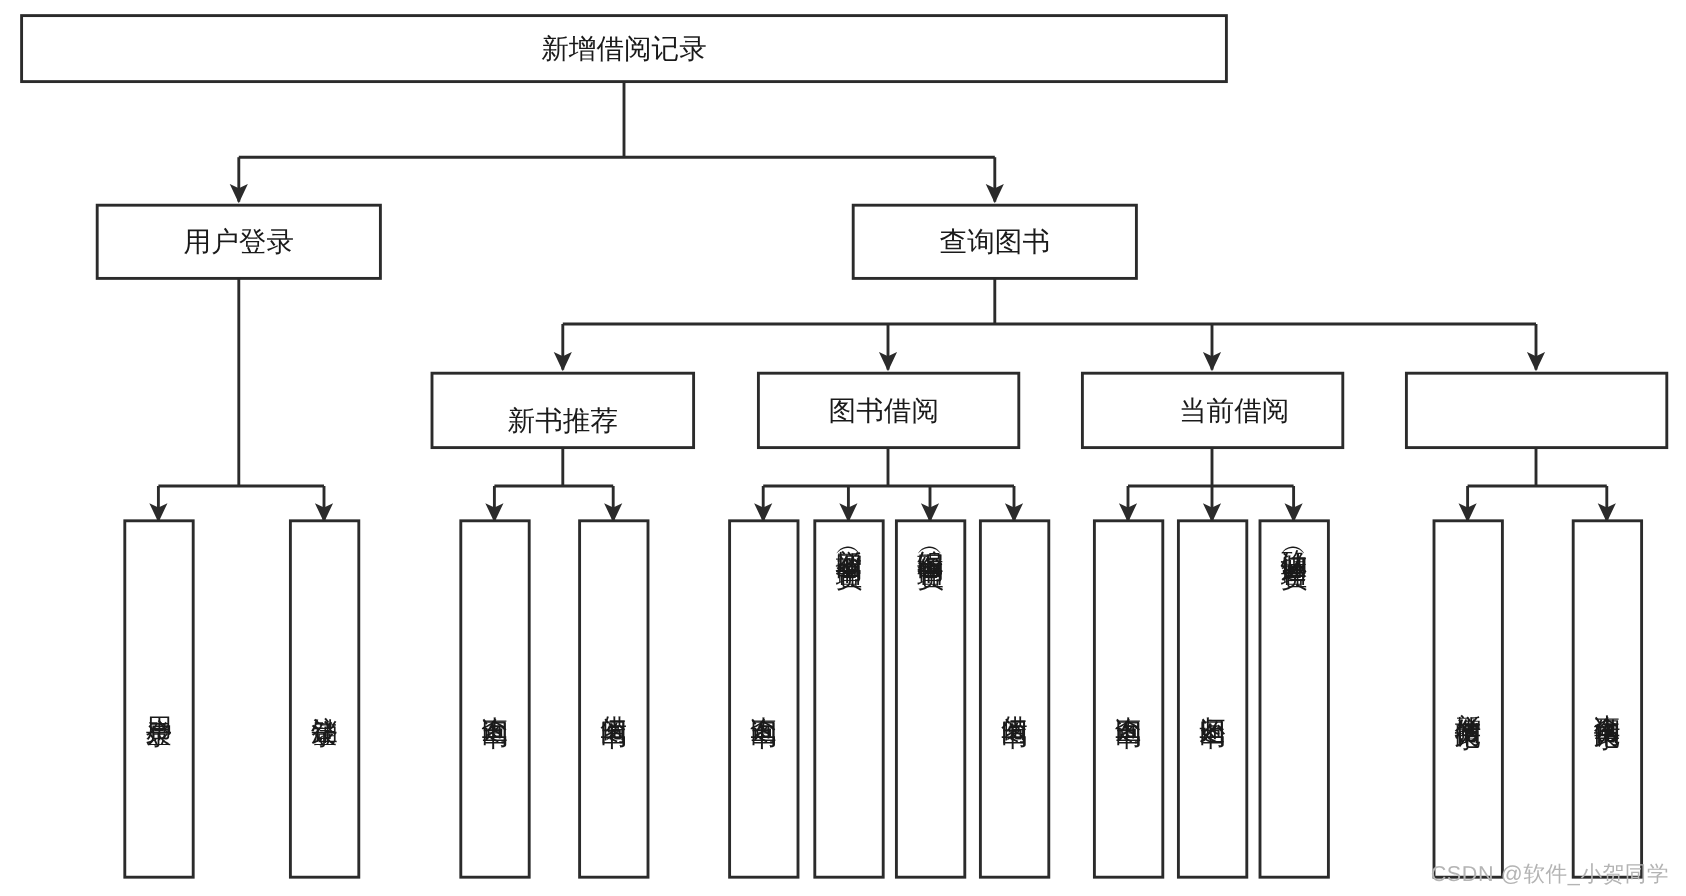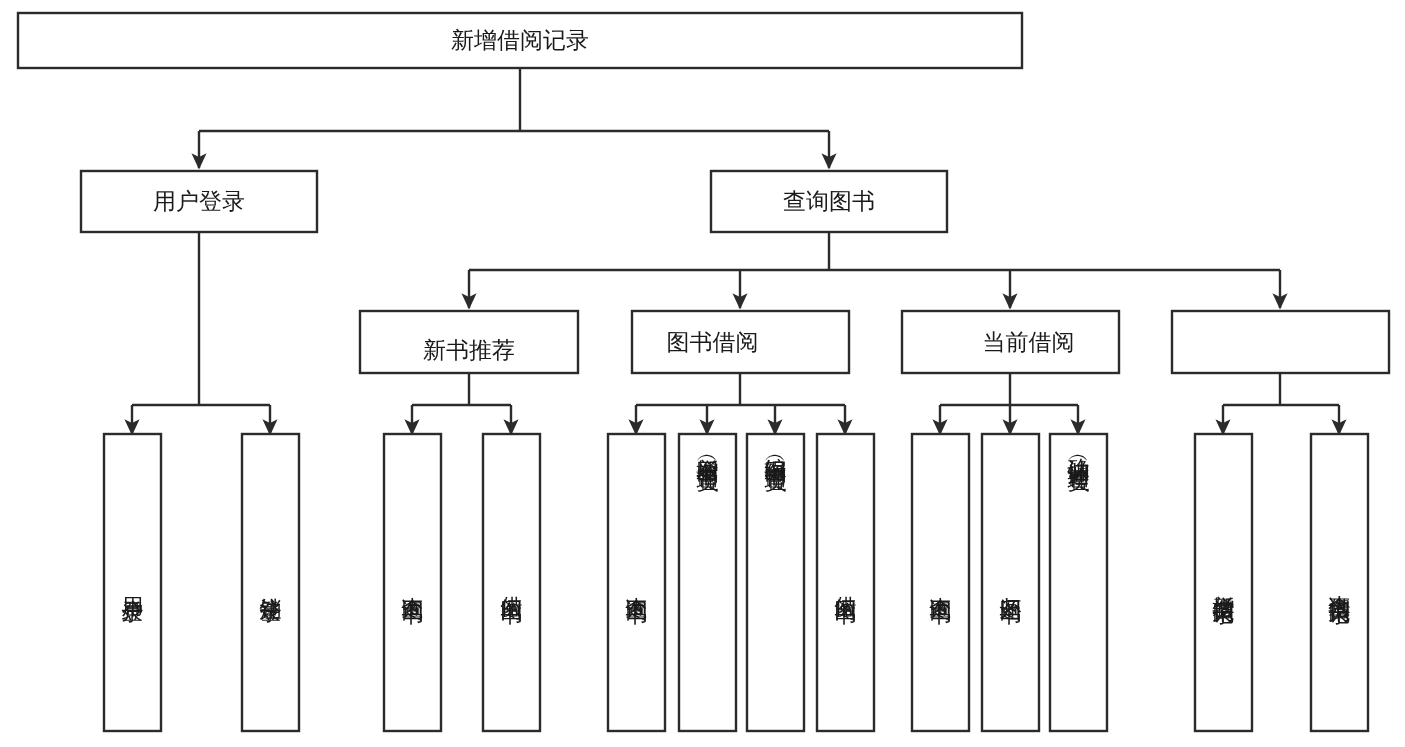--- a/index.html
+++ b/index.html
@@ -155,35 +155,36 @@
     <rect class="node-rect" x="1195" y="434" width="57" height="297"></rect>
     <rect class="node-rect" x="1311" y="434" width="57" height="297"></rect>
   </svg>
 
   <div class="node-label horizontal" style="left:18px; top:13px; width:1004px; height:55px;">新增借阅记录</div>
 
   <div class="node-label horizontal" style="left:81px; top:171px; width:236px; height:61px;">用户登录</div>
   <div class="node-label horizontal" style="left:711px; top:171px; width:236px; height:61px;">查询图书</div>
 
   <div class="node-label horizontal" style="left:360px; top:311px; width:218px; height:79px;">新书推荐</div>
-  <div class="node-label horizontal" style="left:604px; top:311px; width:217px; height:62px;">图书借阅</div>
+  <div class="node-label horizontal" style="left:628px; top:311px; width:217px; height:62px;">图书借阅</div>
   <div class="node-label horizontal" style="left:902px; top:311px; width:253px; height:62px;">当前借阅</div>
 
   <div class="node-label vertical v-center" style="left:104px; top:434px; width:57px; height:297px;">用户登录</div>
   <div class="node-label vertical v-center" style="left:242px; top:434px; width:57px; height:297px;">注销登录</div>
 
   <div class="node-label vertical v-center" style="left:384px; top:434px; width:57px; height:297px;">查询图书</div>
   <div class="node-label vertical v-center" style="left:483px; top:434px; width:57px; height:297px;">借阅图书</div>
 
   <div class="node-label vertical v-center" style="left:608px; top:434px; width:57px; height:297px;">查询图书</div>
   <div class="node-label vertical" style="left:679px; top:434px; width:57px; height:297px;">新增图书（管理员）</div>
   <div class="node-label vertical" style="left:747px; top:434px; width:57px; height:297px;">编辑图书（管理员）</div>
   <div class="node-label vertical v-center" style="left:817px; top:434px; width:57px; height:297px;">借阅图书</div>
 
   <div class="node-label vertical v-center" style="left:912px; top:434px; width:57px; height:297px;">查询图书</div>
   <div class="node-label vertical v-center" style="left:982px; top:434px; width:57px; height:297px;">归还图书</div>
   <div class="node-label vertical" style="left:1050px; top:434px; width:57px; height:297px;">确认归还（管理员）</div>
 
   <div class="node-label vertical v-center" style="left:1195px; top:434px; width:57px; height:297px;">新增借阅记录</div>
   <div class="node-label vertical v-center" style="left:1311px; top:434px; width:57px; height:297px;">查询借阅记录</div>
 
+  <div class="watermark">CSDN @软件_小贺同学</div>
 
 </div>
 
 </body></html>

